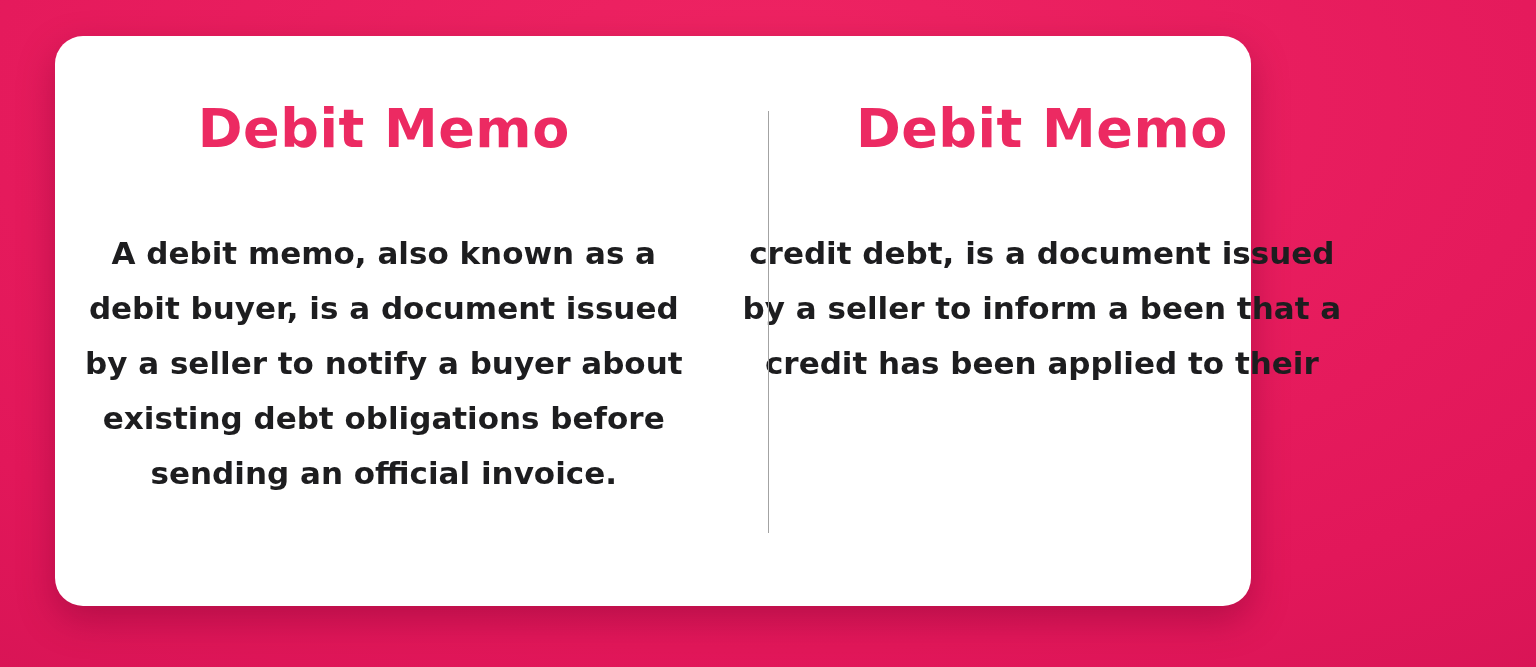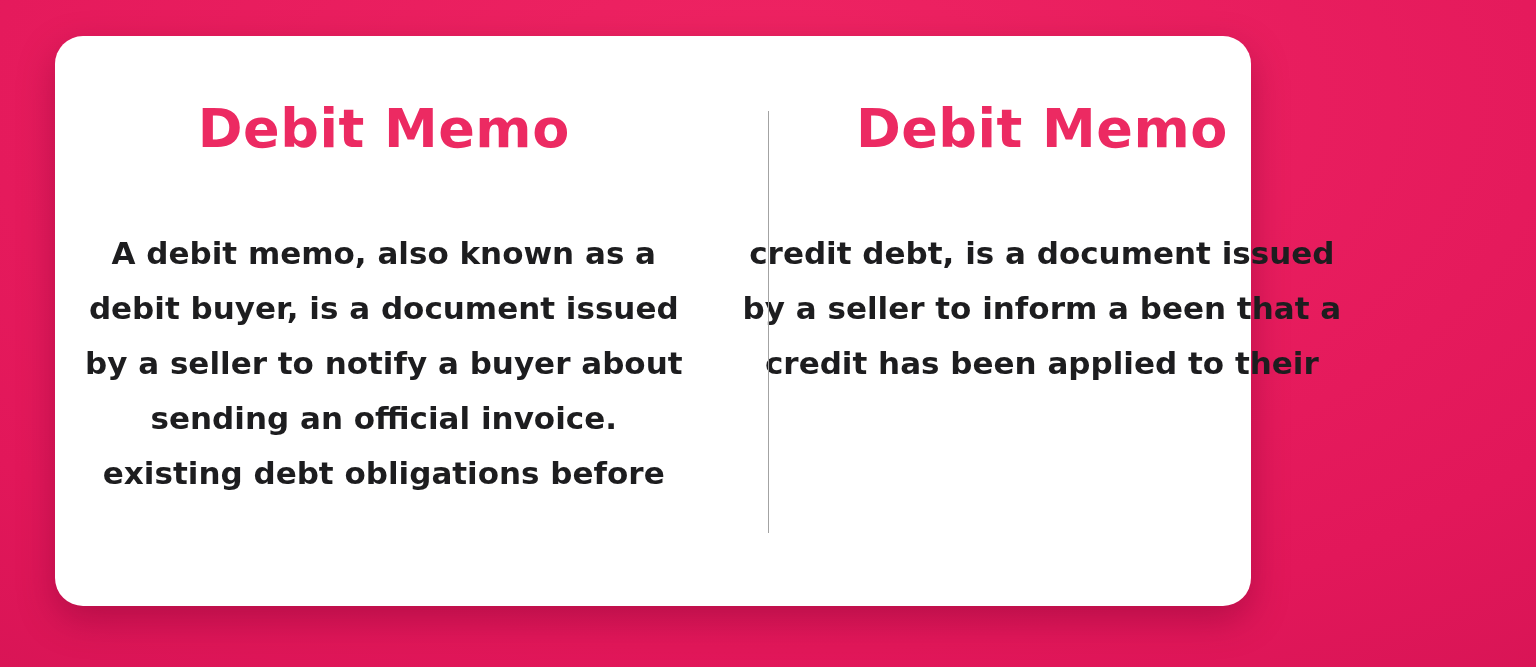--- a/index.html
+++ b/index.html
@@ -73,22 +73,22 @@
 <div class="page">
   <div class="card">
     <div class="columns">
 
       <div class="column">
         <h1 class="title">Debit Memo</h1>
         <p class="desc">
           <span class="line">A debit memo, also known as a</span>
           <span class="line">debit buyer, is a document issued</span>
           <span class="line">by a seller to notify a buyer about</span>
+          <span class="line">existing debt obligations before</span>
           <span class="line">sending an official invoice.</span>
-          <span class="line">existing debt obligations before</span>
         </p>
       </div>
 
       <div class="column">
         <h1 class="title">Debit Memo</h1>
         <p class="desc">
           <span class="line">credit debt, is a document issued</span>
           <span class="line">by a seller to inform a been that a</span>
           <span class="line">credit has been applied to their</span>
         </p>

